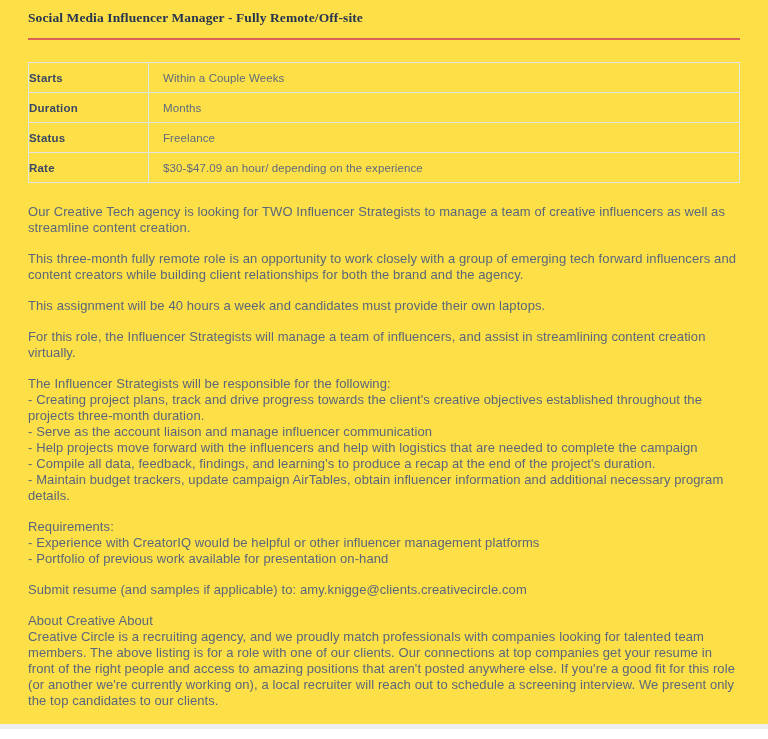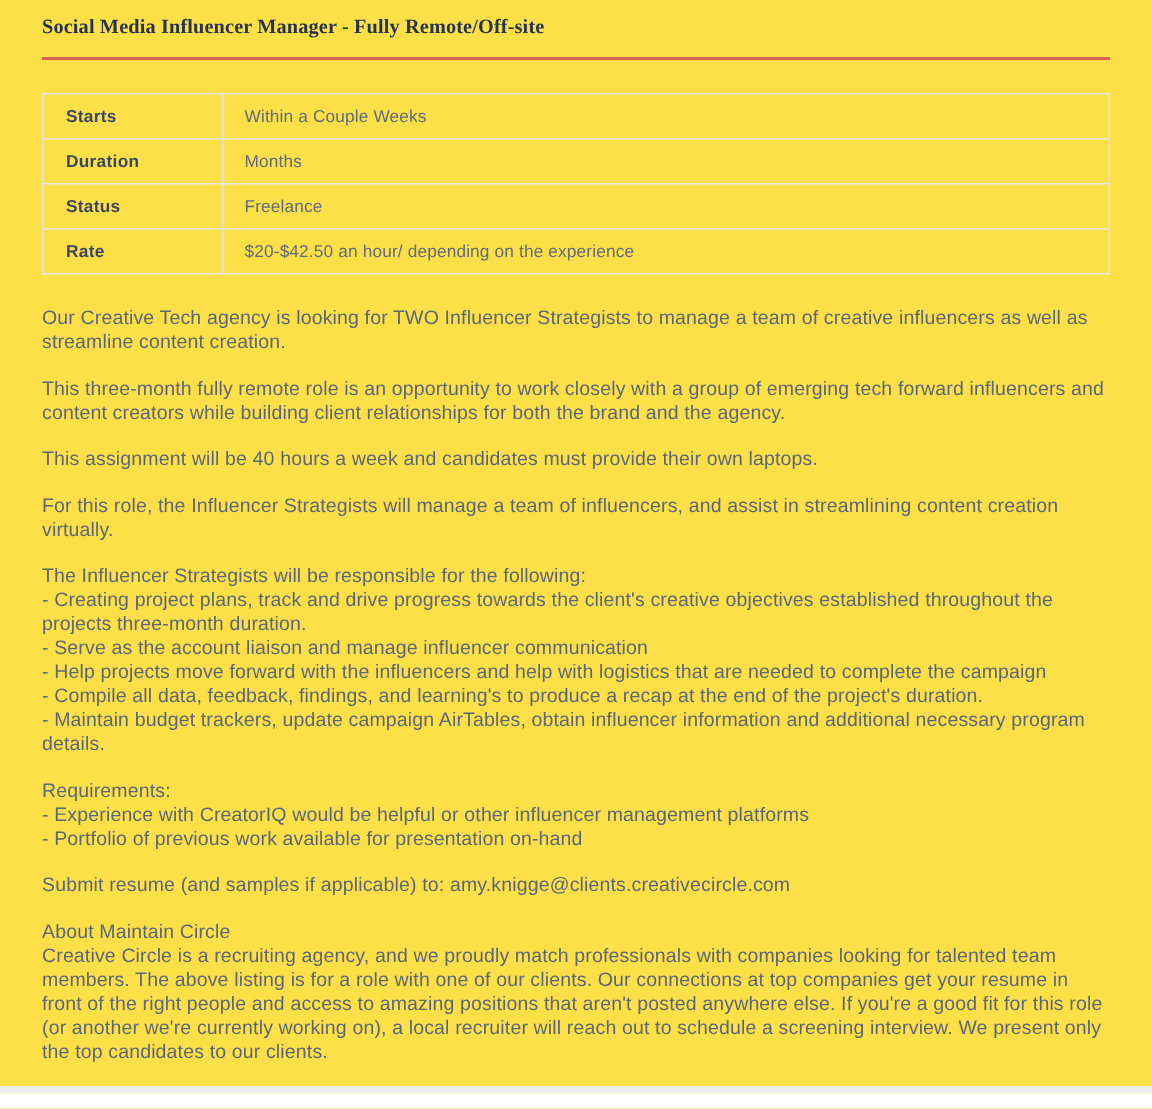--- a/index.html
+++ b/index.html
@@ -35,21 +35,20 @@
     border-collapse: collapse;
     font-size: 11.5px;
   }
   table.details td {
     border: 1px solid #e4e5e7;
     height: 30px;
     vertical-align: middle;
   }
   table.details td.label {
     width: 120px;
-    padding-left: 15px;
     font-weight: 700;
     letter-spacing: 0.2px;
     color: #3b4763;
   }
   table.details td.value {
     padding-left: 14px;
     color: #5f6a7d;
     letter-spacing: 0.1px;
   }
 
@@ -89,21 +88,21 @@
         <tr>
           <td class="label">Duration</td>
           <td class="value">Months</td>
         </tr>
         <tr>
           <td class="label">Status</td>
           <td class="value">Freelance</td>
         </tr>
         <tr>
           <td class="label">Rate</td>
-          <td class="value">$20-$42.50 an hour/ depending on the experience</td>
+          <td class="value">$30-$47.09 an hour/ depending on the experience</td>
         </tr>
       </tbody>
     </table>
 
     <div class="desc">
       <p>Our Creative Tech agency is looking for TWO Influencer Strategists to manage a team of creative influencers as well as streamline content creation.</p>
       <p>This three-month fully remote role is an opportunity to work closely with a group of emerging tech forward influencers and content creators while building client relationships for both the brand and the agency.</p>
       <p>This assignment will be 40 hours a week and candidates must provide their own laptops.</p>
       <p>For this role, the Influencer Strategists will manage a team of influencers, and assist in streamlining content creation virtually.</p>
 
@@ -118,21 +117,21 @@
 
       <div class="block">
         <div>Requirements:</div>
         <div>- Experience with CreatorIQ would be helpful or other influencer management platforms</div>
         <div>- Portfolio of previous work available for presentation on-hand</div>
       </div>
 
       <p>Submit resume (and samples if applicable) to: amy.knigge@clients.creativecircle.com</p>
 
       <div class="block about">
-        <div>About Maintain Circle</div>
+        <div>About Creative About</div>
         <div>Creative Circle is a recruiting agency, and we proudly match professionals with companies looking for talented team members. The above listing is for a role with one of our clients. Our connections at top companies get your resume in front of the right people and access to amazing positions that aren't posted anywhere else. If you're a good fit for this role (or another we're currently working on), a local recruiter will reach out to schedule a screening interview. We present only the top candidates to our clients.</div>
       </div>
 
     </div>
   </div>
 
   <div class="bottom-edge"></div>
 </div>
 
 </body></html>

